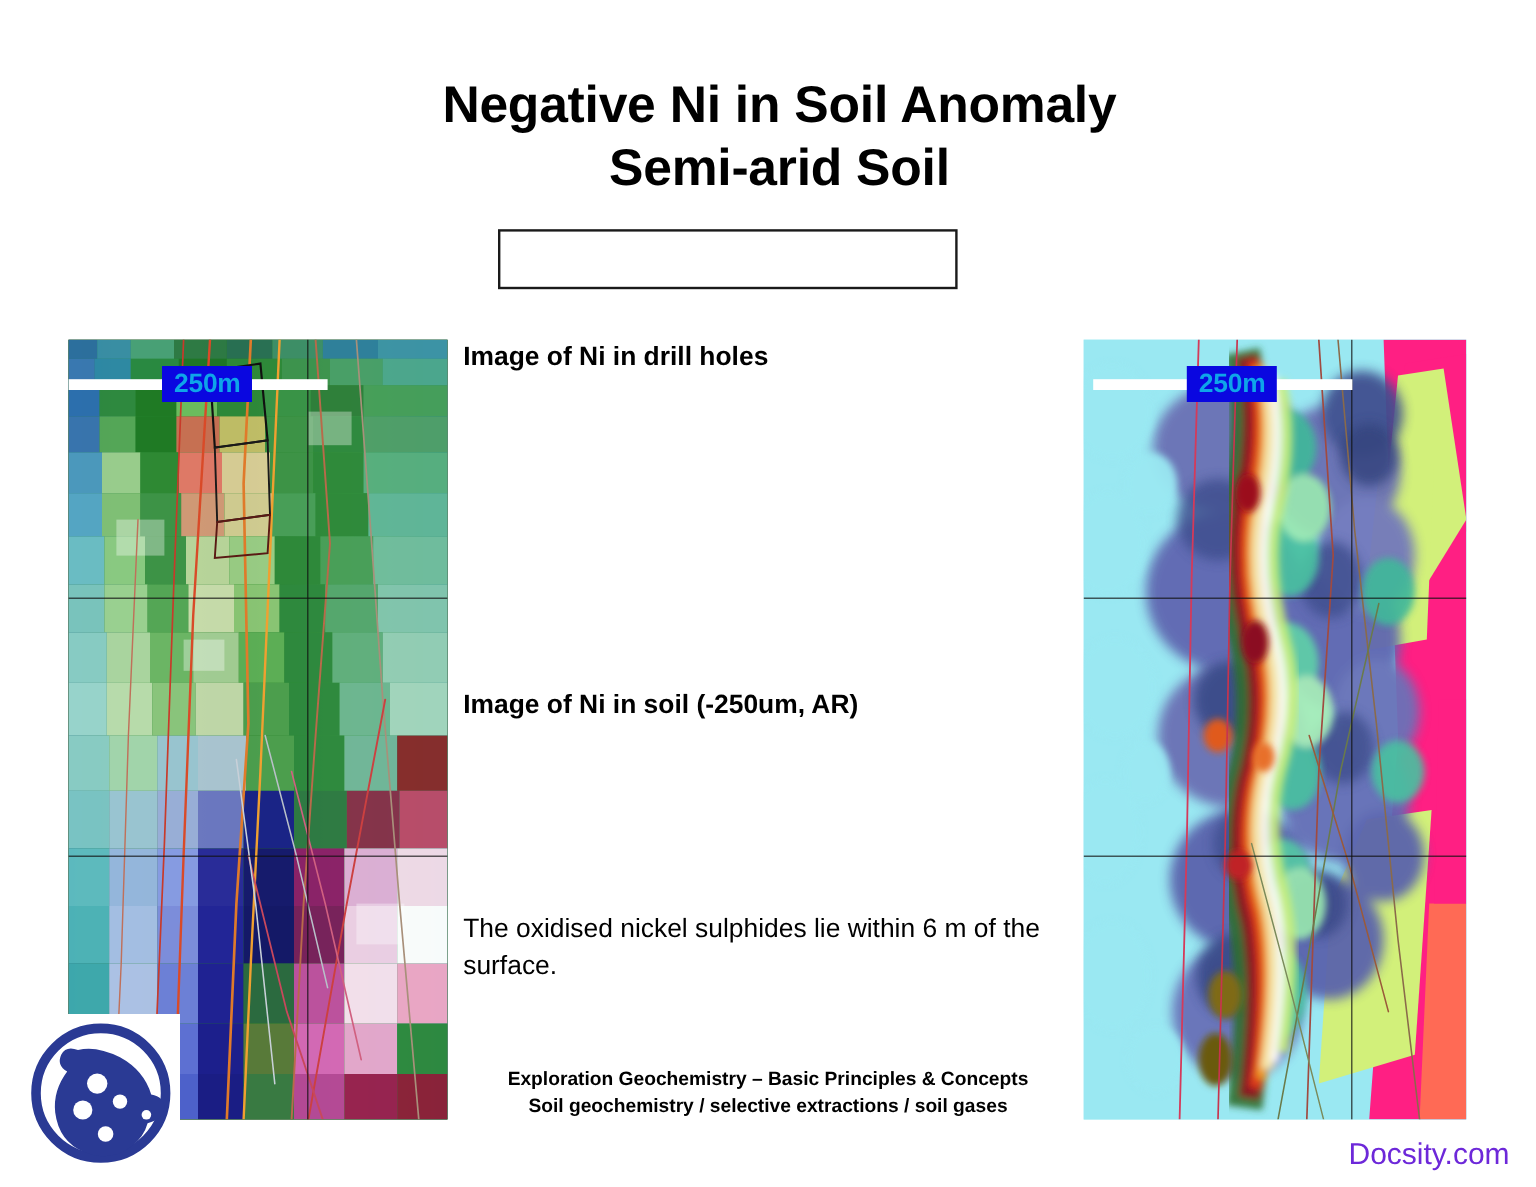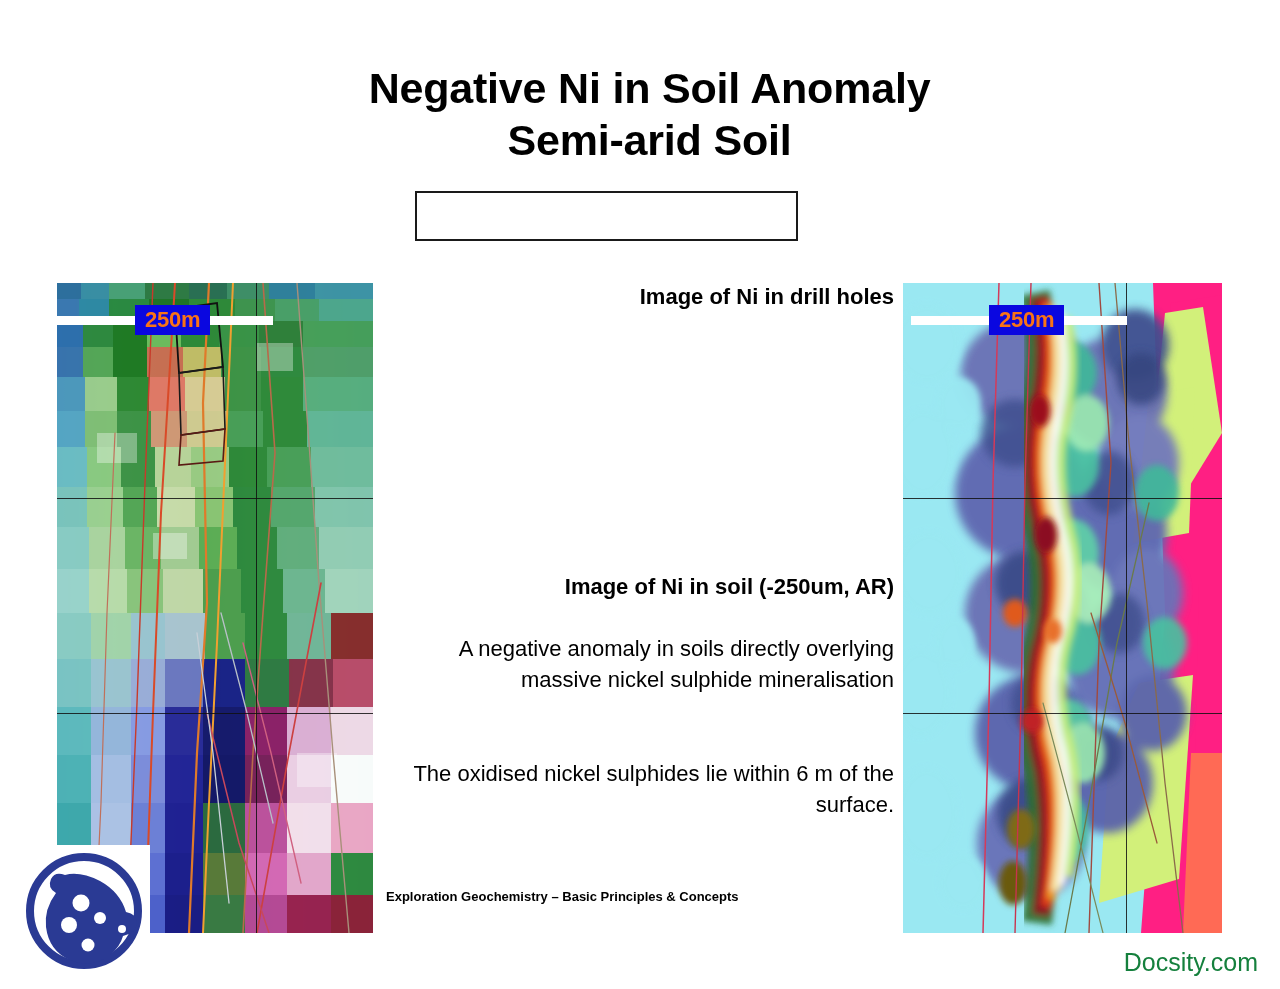--- a/index.html
+++ b/index.html
@@ -37,21 +37,21 @@
     width: 383px; height: 50px;
     border: 2px solid #1a1a1a;
     background: #ffffff;
   }
 
   
   #center-column {
     position: absolute;
     left: 386px; top: 283px;
     width: 508px; height: 650px;
-    text-align: right;
+    text-align: left;
   }
   .block-heading {
     font-size: 22px;
     font-weight: bold;
     line-height: 1.3;
   }
   .block-body {
     font-size: 22px;
     font-weight: normal;
     line-height: 1.42;
@@ -60,33 +60,33 @@
   #body-drill    { position: absolute; left:0; top: 43px; width: 100%; }
   #heading-soils { position: absolute; left:0; top: 290px; width: 100%; }
   #body-soils    { position: absolute; left:0; top: 350px; width: 100%; }
   #body-oxidised { position: absolute; left:0; top: 475px; width: 100%; }
 
   
   #footer-credit {
     position: absolute;
     left: 386px; top: 888px;
     width: 508px;
-    text-align: left;
-    font-size: 13px;
+    text-align: center;
+    font-size: 16px;
     font-weight: bold;
     line-height: 1.45;
   }
   #footer-credit .line { display: block; }
 
   
   #watermark {
     position: absolute;
     right: 22px; bottom: 12px;
     font-size: 25px;
-    color: #15803d;
+    color: #6d28d9;
     font-family: "Liberation Sans", sans-serif;
   }
 
   
   .map-panel {
     position: absolute;
     overflow: hidden;
     background: #0b3d0b;
   }
   #map-left  { left: 57px;  top: 283px; width: 316px; height: 650px; }
@@ -99,21 +99,21 @@
     position: absolute;
     left: 0; top: 33px;
     width: 216px; height: 9px;
     background: #ffffff;
     z-index: 40;
   }
   .scalebar-label {
     position: absolute;
     left: 78px; top: 22px;
     background: #0a07e0;
-    color: #f97316;
+    color: #0ea5e9;
     font-size: 22px;
     font-weight: bold;
     padding: 3px 10px 4px 10px;
     line-height: 1.05;
     z-index: 41;
     letter-spacing: -0.2px;
   }
   #map-right .scalebar { left: 8px; }
   #map-right .scalebar-label { left: 86px; }
 
@@ -470,26 +470,26 @@
   <div class="grid-h" style="top:430px"></div>
   <div class="grid-v" style="left:223px"></div>
 
   <div class="scalebar"></div>
   <div class="scalebar-label">250m</div>
 </div>
 
 <div id="center-column">
   <div class="block-heading" id="heading-drill">Image of Ni in drill holes</div>
   <div class="block-heading" id="heading-soils">Image of Ni in soil (-250um, AR)</div>
-  <div class="block-body" id="body-soils">A negative anomaly in soils directly overlying massive nickel sulphide mineralisation</div>
   <div class="block-body" id="body-oxidised">The oxidised nickel sulphides lie within 6 m of the surface.</div>
 </div>
 
 <div id="footer-credit">
   <span class="line">Exploration Geochemistry – Basic Principles &amp; Concepts</span>
+  <span class="line">Soil geochemistry / selective extractions / soil gases</span>
 </div>
 
 <div id="watermark">Docsity.com</div>
 
 <div id="logo">
   <svg width="132" height="132" viewBox="0 0 132 132">
     <circle cx="66" cy="66" r="54" fill="none" stroke="#2a3a94" stroke-width="8"></circle>
     <path d="M47 30 q-10 -4 -14 4 q-4 9 5 14 q-12 16 -10 34 q3 24 24 33 q22 9 40 -5 q10 -8 13 -19 q13 -3 14 -13 q0 -9 -11 -11 q-6 -20 -26 -31 q-20 -10 -35 -6 z" fill="#2a3a94"></path>
     <circle cx="63" cy="58" r="8.5" fill="#ffffff"></circle>
     <circle cx="51" cy="80" r="8" fill="#ffffff"></circle>

